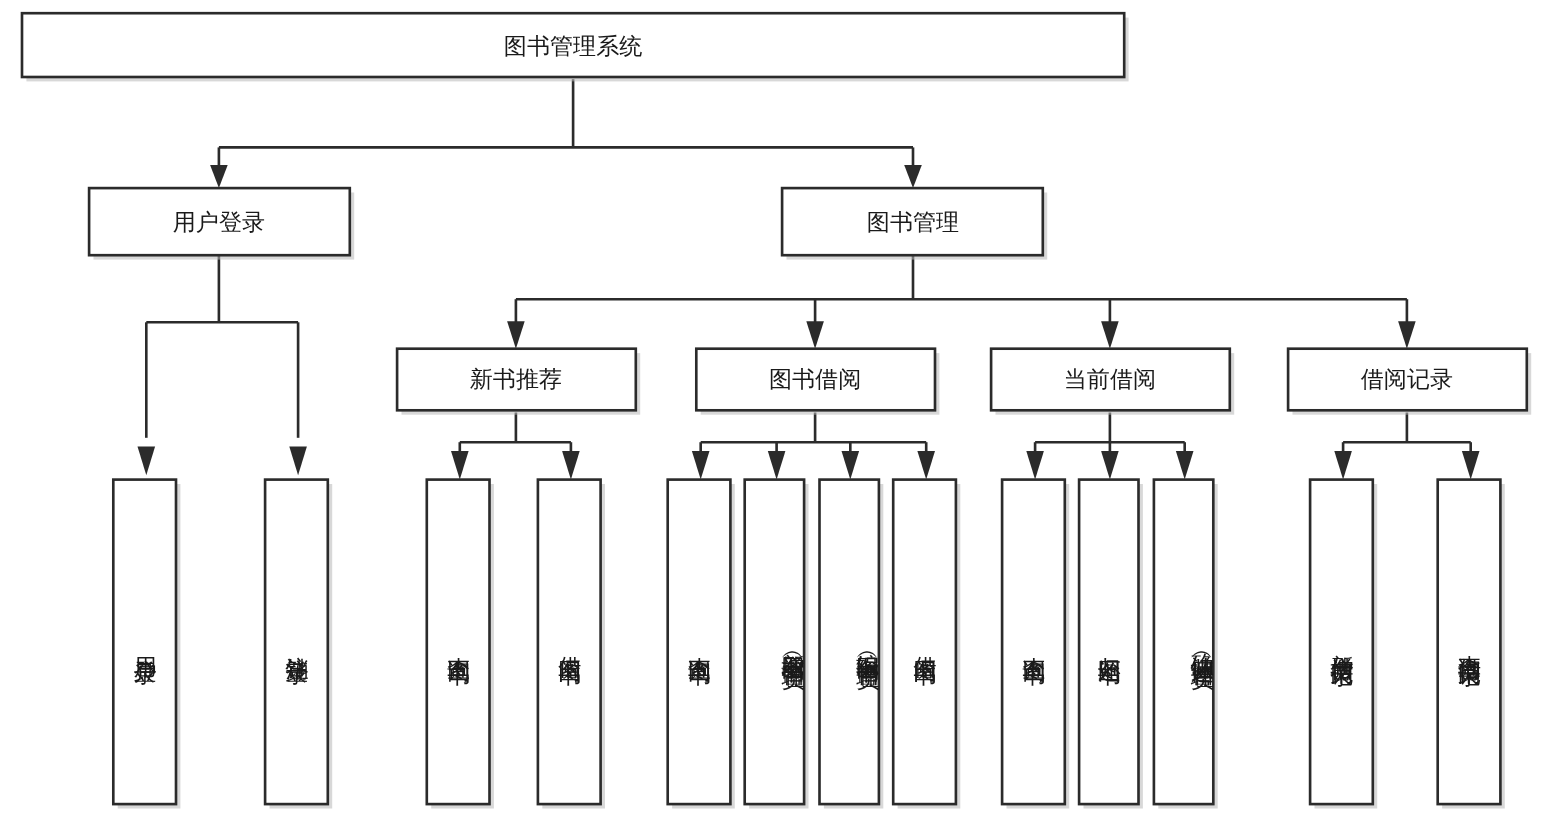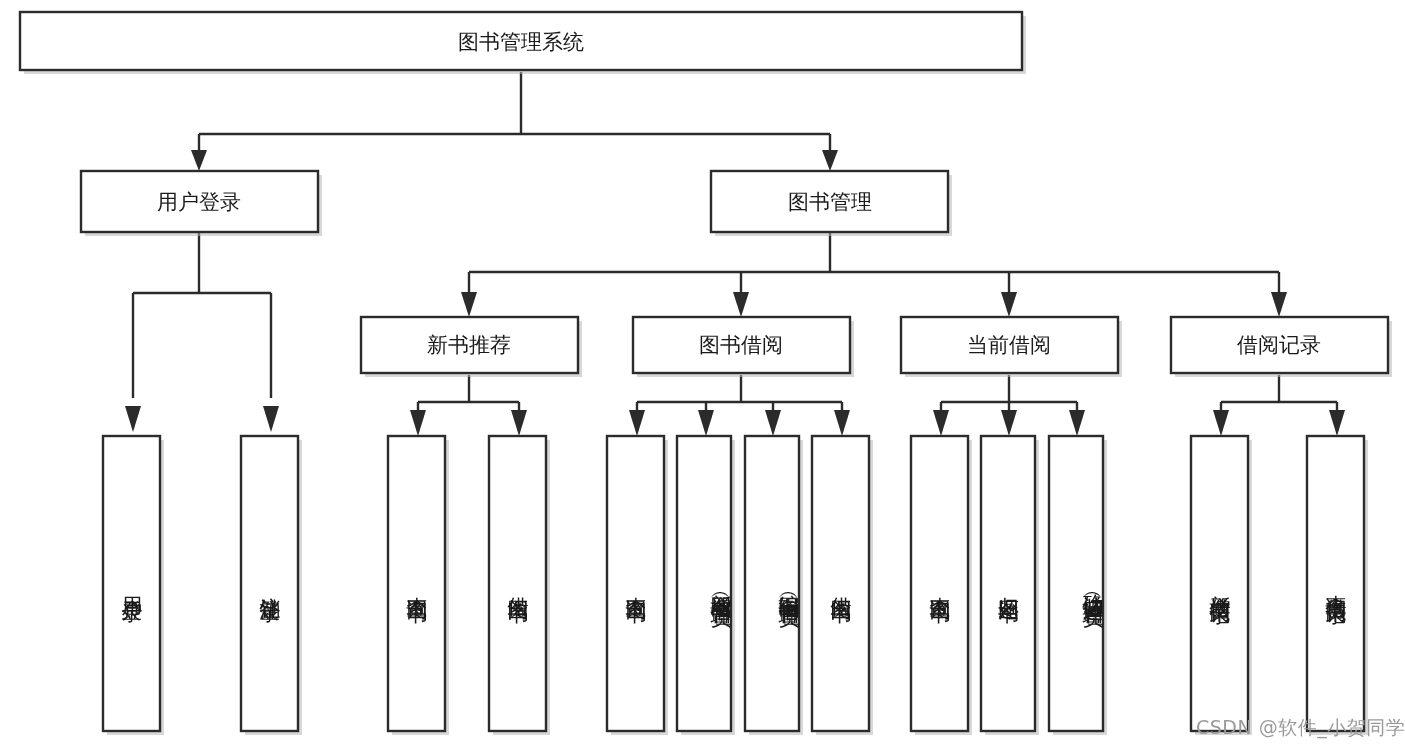--- a/index.html
+++ b/index.html
@@ -266,15 +266,14 @@
   <div class="node-label-v" style="left:745px; top:440px; width:54px; height:291px; display:flex; align-items:flex-start; justify-content:center;">编辑图书（管理员）</div>
   <div class="node-label-v" style="left:812px; top:436px; width:57px; height:295px; display:flex; align-items:center; justify-content:center;">借阅图书</div>
 
   <div class="node-label-v" style="left:911px; top:436px; width:57px; height:295px; display:flex; align-items:center; justify-content:center;">查询图书</div>
   <div class="node-label-v" style="left:981px; top:436px; width:54px; height:295px; display:flex; align-items:center; justify-content:center;">归还图书</div>
   <div class="node-label-v" style="left:1049px; top:440px; width:54px; height:291px; display:flex; align-items:flex-start; justify-content:center;">确认归还（管理员）</div>
 
   <div class="node-label-v" style="left:1191px; top:436px; width:57px; height:295px; display:flex; align-items:center; justify-content:center;">新增借阅记录</div>
   <div class="node-label-v" style="left:1307px; top:436px; width:57px; height:295px; display:flex; align-items:center; justify-content:center;">查询借阅记录</div>
 
-  <div class="watermark" style="left:1196px; top:715px;">CSDN @软件_小贺同学</div>
 
 </div>
 
 </body></html>

